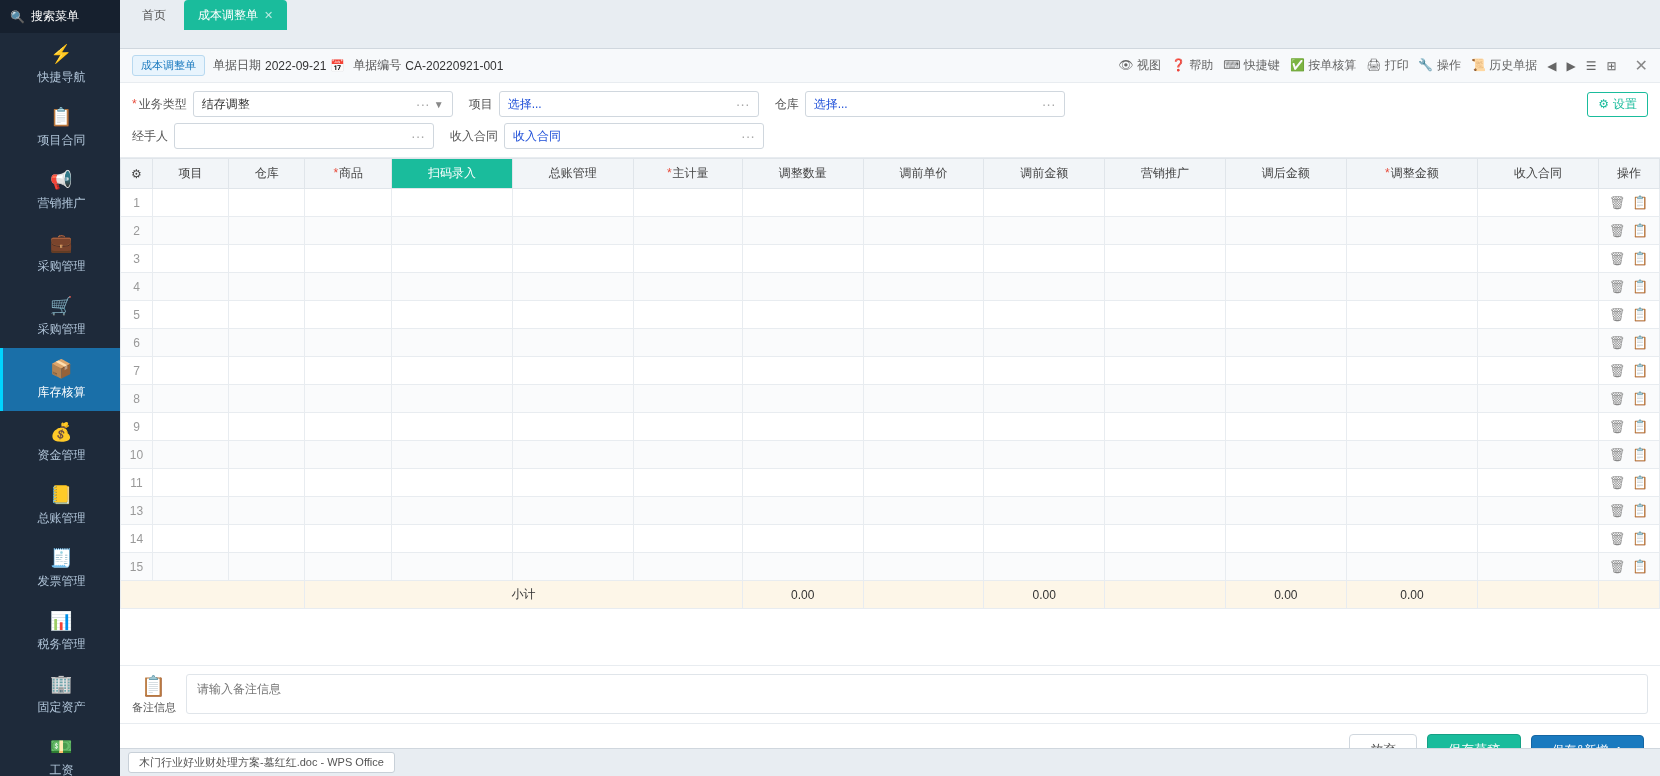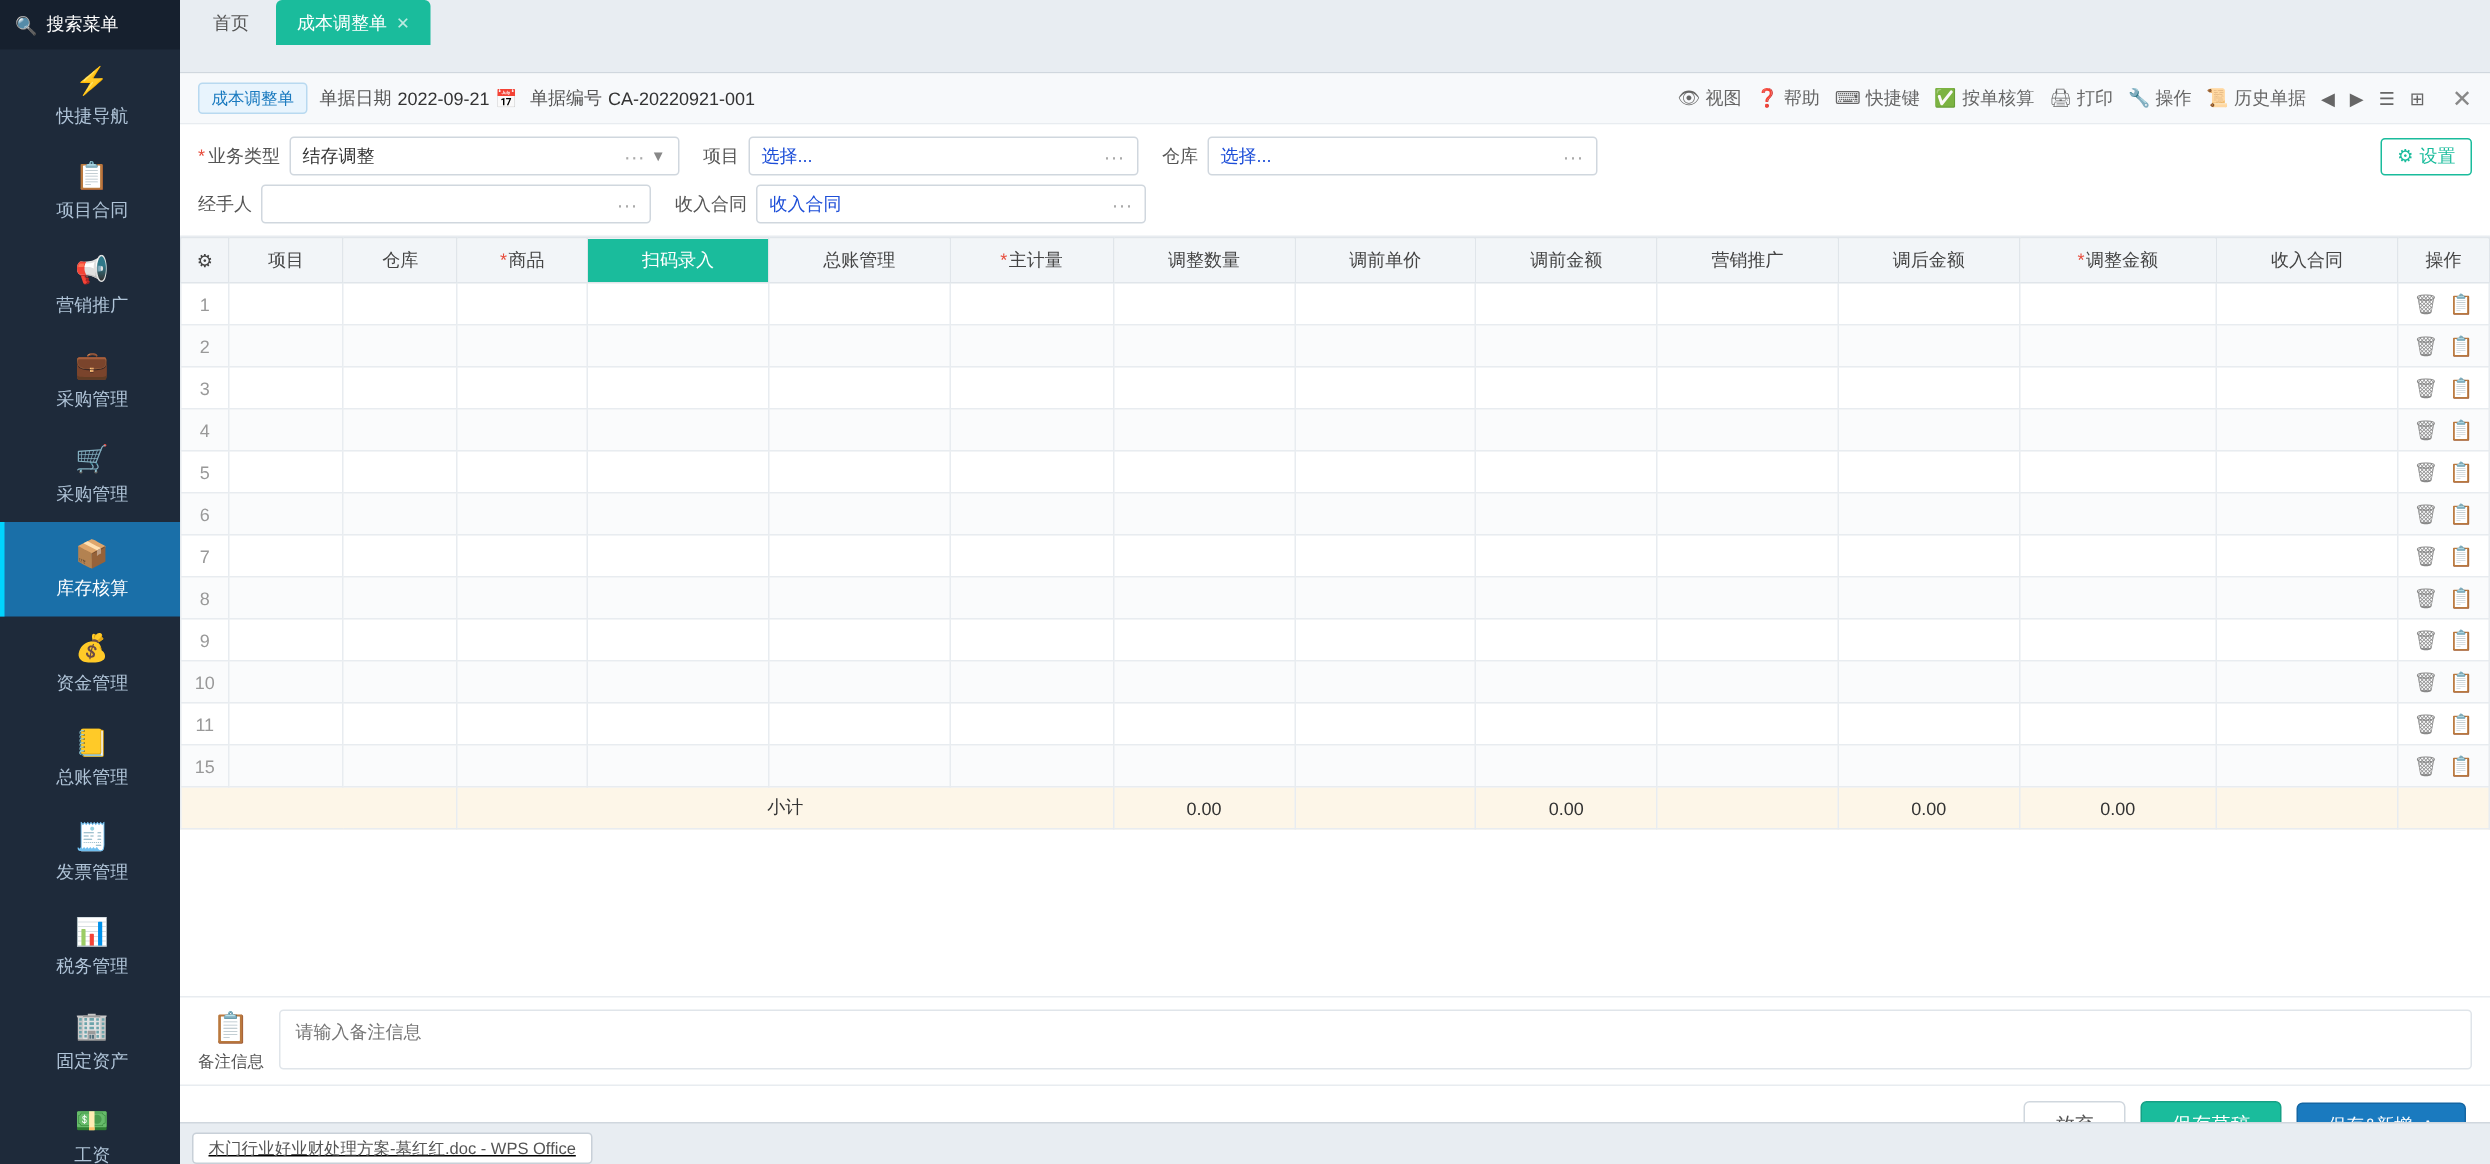--- a/index.html
+++ b/index.html
@@ -333,24 +333,23 @@
     
     .taskbar {
       position: fixed;
       bottom: 0;
       left: 120px;
       right: 0;
       height: 28px;
       background: #e8edf2;
       border-top: 1px solid #d0d7de;
       display: flex;
-      align-items: flex-end;
+      align-items: center;
       padding: 0 8px;
       gap: 4px;
-      text-decoration: underline;
     }
     .taskbar-item {
       background: #fff;
       border: 1px solid #c8d0d8;
       border-radius: 3px;
       padding: 2px 10px;
       font-size: 11px;
       cursor: pointer;
       color: #555;
     }
@@ -745,20 +744,60 @@
       <td></td>
       <td></td>
       <td></td>
       <td></td>
       <td class="action-cell">
         <span class="action-icon">🗑</span>
         <span class="action-icon">📋</span>
       </td>
     </tr>
             <tr>
+      <td class="row-num">13</td>
+      <td></td>
+      <td></td>
+      <td></td>
+      <td></td>
+      <td></td>
+      <td></td>
+      <td></td>
+      <td></td>
+      <td></td>
+      <td></td>
+      <td></td>
+      <td></td>
+      <td></td>
+      <td class="action-cell">
+        <span class="action-icon">🗑</span>
+        <span class="action-icon">📋</span>
+      </td>
+    </tr>
+            <tr>
+      <td class="row-num">14</td>
+      <td></td>
+      <td></td>
+      <td></td>
+      <td></td>
+      <td></td>
+      <td></td>
+      <td></td>
+      <td></td>
+      <td></td>
+      <td></td>
+      <td></td>
+      <td></td>
+      <td></td>
+      <td class="action-cell">
+        <span class="action-icon">🗑</span>
+        <span class="action-icon">📋</span>
+      </td>
+    </tr>
+            <tr>
       <td class="row-num">15</td>
       <td></td>
       <td></td>
       <td></td>
       <td></td>
       <td></td>
       <td></td>
       <td></td>
       <td></td>
       <td></td>

